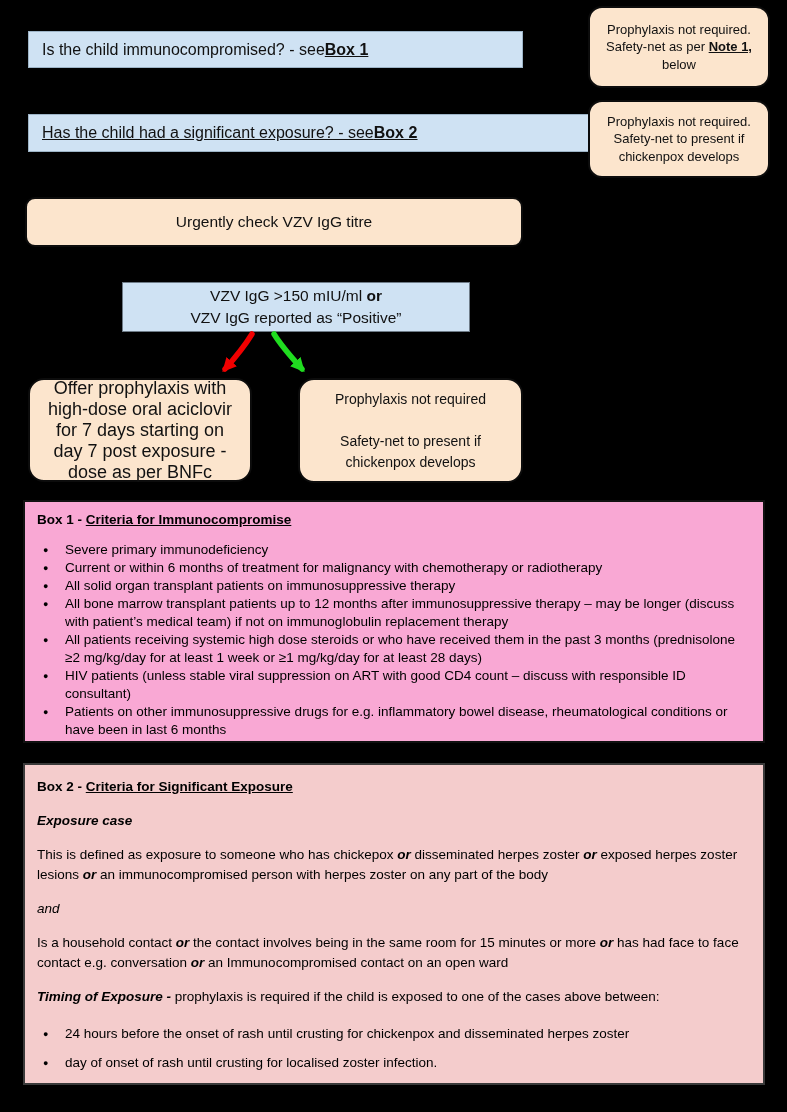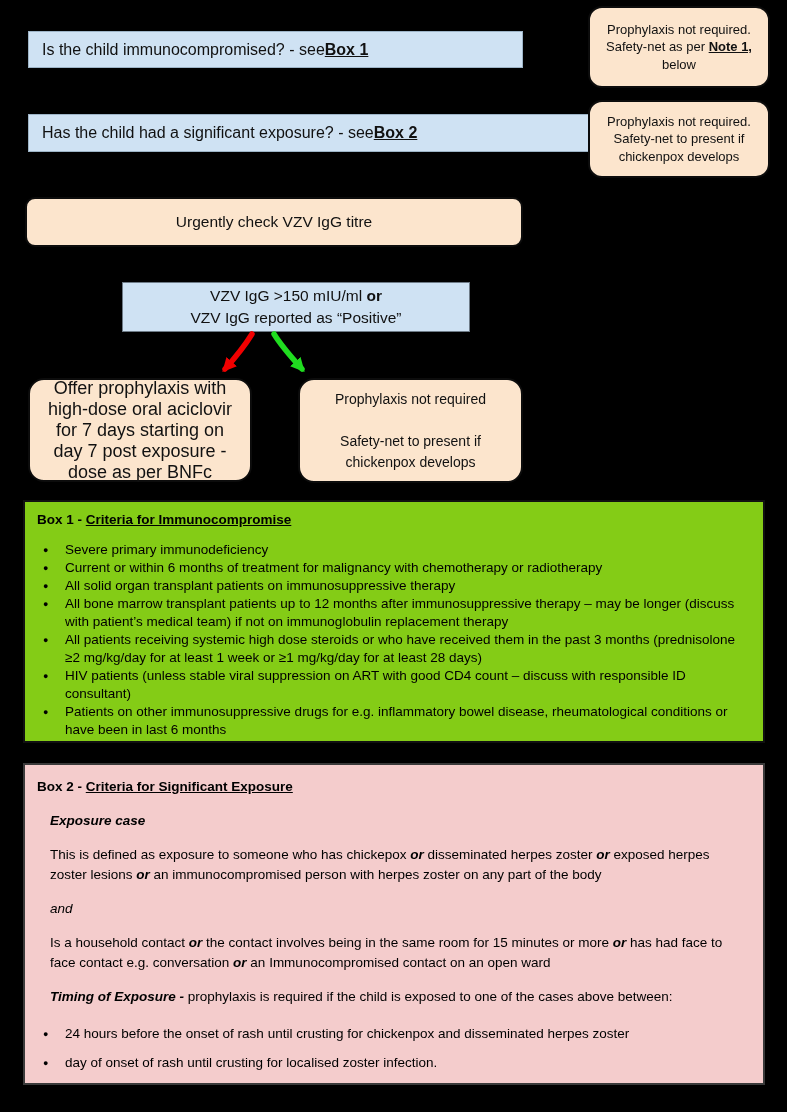--- a/index.html
+++ b/index.html
@@ -14,21 +14,21 @@
   .abs{position:absolute;box-sizing:border-box;}
   
   .qbox{
     background:#cfe2f3;
     border:1px solid #9db4c7;
     display:flex;align-items:center;
     font-size:16px;
     text-align:center;
   }
   .q1{left:28px;top:31px;width:495px;height:37px;padding-left:13px;}
-  .q2{left:28px;top:114px;width:572px;height:38px;padding-left:13px;}
+  .q2{left:28px;top:114px;width:572px;height:38px;padding-left:13px;text-decoration:underline;}
   .igg{
     left:122px;top:282px;width:348px;height:50px;
     border:1.5px solid #6e7b87;
     flex-direction:column;justify-content:center;text-align:center;
     font-size:15.5px;line-height:22px;
   }
   
   .peach{
     background:#fce5cd;
     border:2px solid #0c0c0c;
@@ -47,40 +47,40 @@
   .bi{font-weight:bold;font-style:italic;}
   .it{font-style:italic;}
   
   .arrows{left:198px;top:331px;}
   .arrow-red{stroke:#f20000;}
   .arrow-green{stroke:#20DD20;}
   
   .bigbox{color:#000;}
   .box1{
     left:23px;top:500px;width:742px;height:243px;
-    background:#84cc16;border:2px solid #111;
+    background:#f9a8d4;border:2px solid #111;
     padding:9px 26px 6px 12px;
     font-size:13.5px;line-height:18px;
   }
   .box2{
     left:23px;top:763px;width:742px;height:322px;
     background:#f4cccc;border:2.5px solid #3a3a3a;
     padding:12px 14px 10px 12px;
     font-size:13.5px;line-height:20px;
   }
   .boxtitle{font-weight:bold;margin:0 0 12px 0;}
   .box2 .boxtitle{margin-bottom:14px;}
   .bigbox ul{list-style:none;margin:0;padding:0;}
   .bigbox li{position:relative;padding-left:28px;}
   .bigbox li::before{
     content:"\25CF";
     position:absolute;left:6px;top:0;
     font-size:9px;
   }
-  .box2 p{margin:0 0 14px 13px;}
+  .box2 p{margin:0 0 14px 0;}
   .box2 p.last{margin-bottom:17px;}
   .box2 li{margin-bottom:9px;}
 </style>
 </head>
 <body>
 
 <div class="canvas">
 
   <div class="abs qbox q1">
     <span>Is the child immunocompromised? - see </span>

